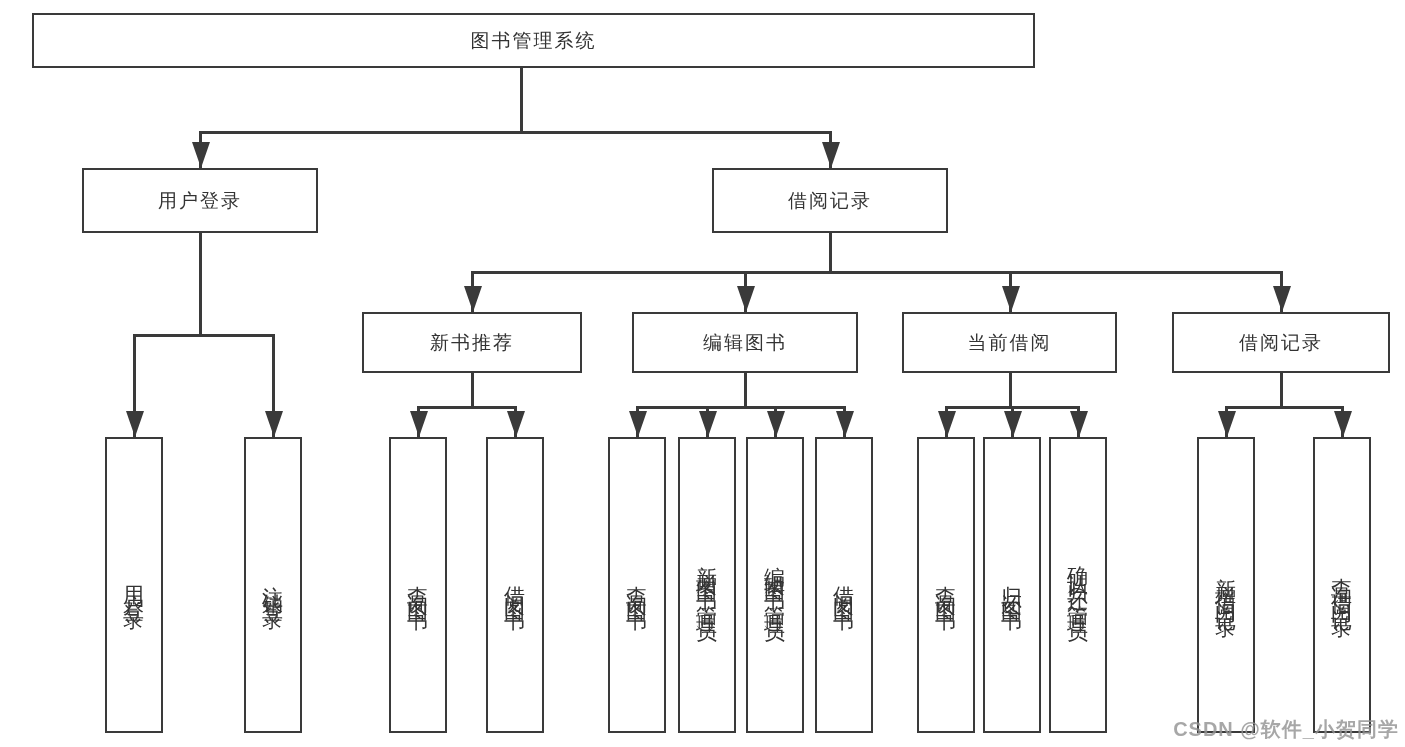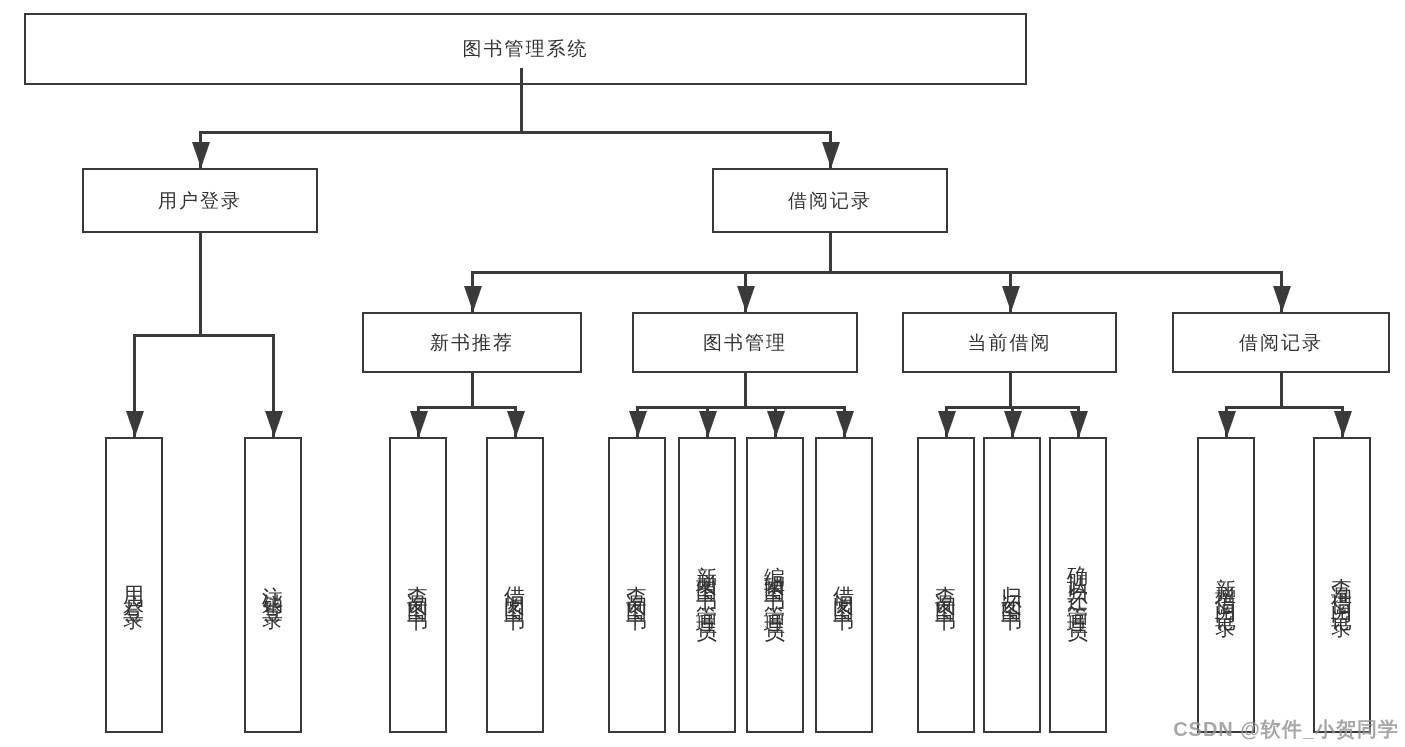--- a/index.html
+++ b/index.html
@@ -26,27 +26,27 @@
   .watermark{
     position:absolute;right:6px;bottom:4px;font-size:20px;letter-spacing:1px;
     color:rgba(148,148,148,0.82);z-index:5;white-space:nowrap;font-weight:bold;
   }
 </style>
 </head>
 <body>
 
 <div class="canvas">
 
-  <div class="box" style="left:24px;top:13px;width:1003px;height:72px">图书管理系统</div>
+  <div class="box" style="left:32px;top:13px;width:1003px;height:55px">图书管理系统</div>
 
   <div class="box" style="left:82px;top:168px;width:236px;height:65px">用户登录</div>
   <div class="box" style="left:712px;top:168px;width:236px;height:65px">借阅记录</div>
 
   <div class="box" style="left:362px;top:312px;width:220px;height:61px">新书推荐</div>
-  <div class="box" style="left:632px;top:312px;width:226px;height:61px">图书管理</div>
+  <div class="box" style="left:632px;top:312px;width:226px;height:61px">编辑图书</div>
   <div class="box" style="left:902px;top:312px;width:215px;height:61px">当前借阅</div>
   <div class="box" style="left:1172px;top:312px;width:218px;height:61px">借阅记录</div>
 
   <div class="box vbox" style="left:105px;top:437px;width:58px;height:296px">用户登录</div>
   <div class="box vbox" style="left:244px;top:437px;width:58px;height:296px">注销登录</div>
 
   <div class="box vbox" style="left:389px;top:437px;width:58px;height:296px">查询图书</div>
   <div class="box vbox" style="left:486px;top:437px;width:58px;height:296px">借阅图书</div>
 
   <div class="box vbox" style="left:608px;top:437px;width:58px;height:296px">查询图书</div>

